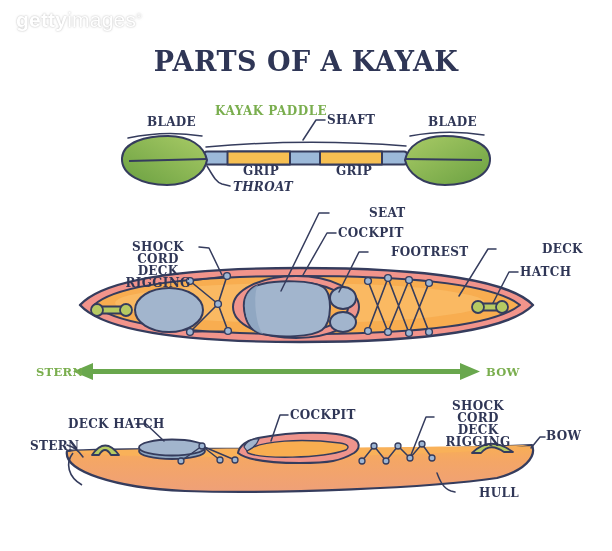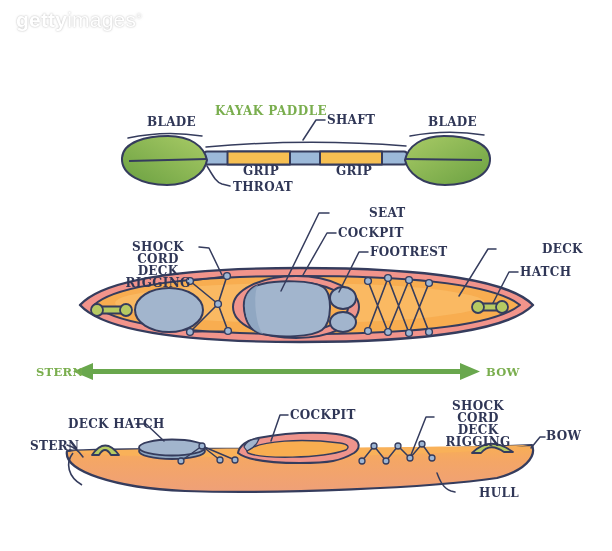--- a/index.html
+++ b/index.html
@@ -180,36 +180,37 @@
         <path d="M531,448 L540,437 L545,437"></path>
         <path d="M437,473 C440,481 443,488 451,491 L455,492"></path>
       </g>
     </g>
   </svg>
 
   <div class="watermark">
     <span class="bold">getty</span><span>images</span><sup>®</sup>
   </div>
 
+  <div class="title">PARTS OF A KAYAK</div>
 
   <div class="lbl" style="left:147px;top:116px;">BLADE</div>
   <div class="lbl green" style="left:215px;top:105px;letter-spacing:.5px;">KAYAK PADDLE</div>
   <div class="lbl" style="left:327px;top:114px;">SHAFT</div>
   <div class="lbl" style="left:428px;top:116px;">BLADE</div>
   <div class="lbl" style="left:243px;top:165px;">GRIP</div>
   <div class="lbl" style="left:336px;top:165px;">GRIP</div>
-  <div class="lbl" style="left:233px;top:181px;">THROAT</div>
+  <div class="lbl" style="left:233px;top:181px;font-style:italic;">THROAT</div>
 
   <div class="lbl center" style="left:110px;top:241px;width:96px;">
     <span>SHOCK CORD</span><br>
     <span>DECK RIGGING</span>
   </div>
   <div class="lbl" style="left:331px;top:207px;padding-left:38px;">SEAT</div>
   <div class="lbl" style="left:338px;top:227px;">COCKPIT</div>
-  <div class="lbl" style="left:370px;top:246px;">FOOTREST</div>
+  <div class="lbl" style="left:391px;top:246px;">FOOTREST</div>
   <div class="lbl" style="left:498px;top:243px;margin-left:44px;">DECK</div>
   <div class="lbl" style="left:520px;top:266px;">HATCH</div>
 
   <div class="lbl green" style="left:36px;top:366px;font-size:11.5px;">STERN</div>
   <div class="lbl green" style="left:486px;top:366px;font-size:11.5px;">BOW</div>
 
   <div class="lbl" style="left:30px;top:440px;">STERN</div>
   <div class="lbl" style="left:68px;top:418px;text-align:right;">DECK HATCH</div>
   <div class="lbl" style="left:290px;top:409px;">COCKPIT</div>
   <div class="lbl center" style="left:434px;top:400px;width:88px;">

